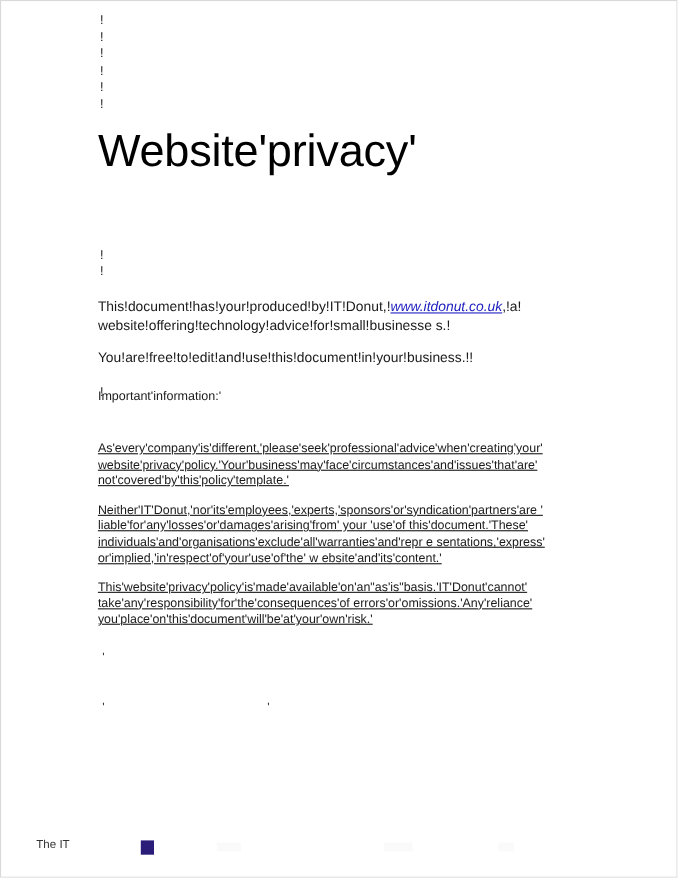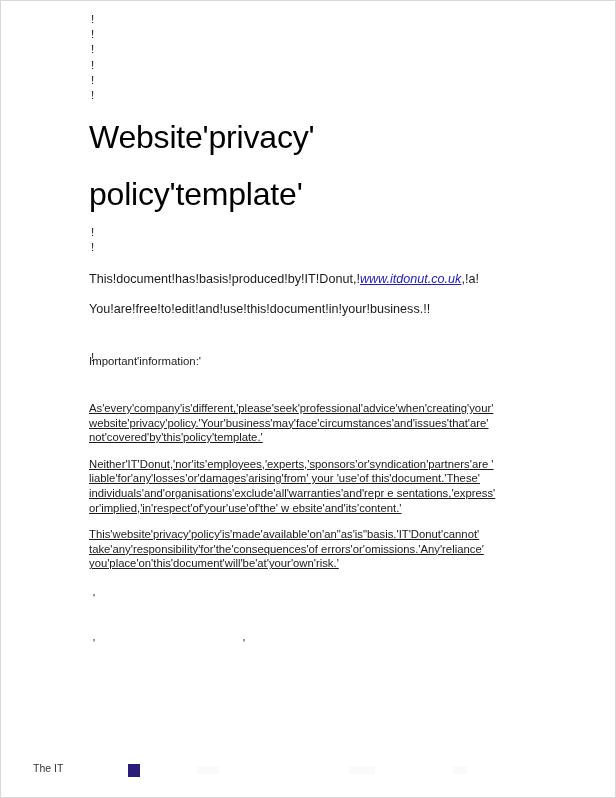--- a/index.html
+++ b/index.html
@@ -36,21 +36,21 @@
     height: 15.2px;
   }
 
   
   .doc-title {
     position: absolute;
     left: 88px;
     top: 108px;
     width: 430px;
     font-family: "Liberation Sans", sans-serif;
-    font-size: 32px;
+    font-size: 41px;
     line-height: 57px;
     font-weight: 400;
     color: #000000;
     letter-spacing: -0.2px;
   }
 
   
   .sub-marks {
     position: absolute;
     left: 90px;
@@ -164,30 +164,29 @@
     <div class="mark-line">!</div>
     <div class="mark-line">!</div>
     <div class="mark-line">!</div>
     <div class="mark-line">!</div>
     <div class="mark-line">!</div>
     <div class="mark-line">!</div>
   </div>
 
   <div class="doc-title">
     <div>Website'privacy'</div>
-    <div>policy'template'</div>
   </div>
 
   <div class="sub-marks">
     <div class="mark-line">!</div>
     <div class="mark-line">!</div>
   </div>
 
   <div class="intro">
-    <p><span>This!document!has!basis!produced!by!IT!Donut,!</span><a class="ext-link" href="#">www.itdonut.co.uk</a><span>,!a!</span><br></p>
+    <p><span>This!document!has!your!produced!by!IT!Donut,!</span><a class="ext-link" href="#">www.itdonut.co.uk</a><span>,!a!</span><br><span>website!offering!technology!advice!for!small!businesse s.!</span></p>
     <p class="gap">You!are!free!to!edit!and!use!this!document!in!your!business.!!</p>
   </div>
 
   <div class="lone-mark" style="left:90px; top:350px;">!</div>
 
   <div class="important-heading">Important'information:'</div>
 
   <div class="disclaimers">
     <p>As'every'company'is'different,'please'seek'professional'advice'when'creating'your' website'privacy'policy.'Your'business'may'face'circumstances'and'issues'that'are' not'covered'by'this'policy'template.'</p>
     <p>Neither'IT'Donut,'nor'its'employees,'experts,'sponsors'or'syndication'partners'are ' liable'for'any'losses'or'damages'arising'from' your 'use'of this'document.'These' individuals'and'organisations'exclude'all'warranties'and'repr e sentations,'express' or'implied,'in'respect'of'your'use'of'the' w ebsite'and'its'content.'</p>

